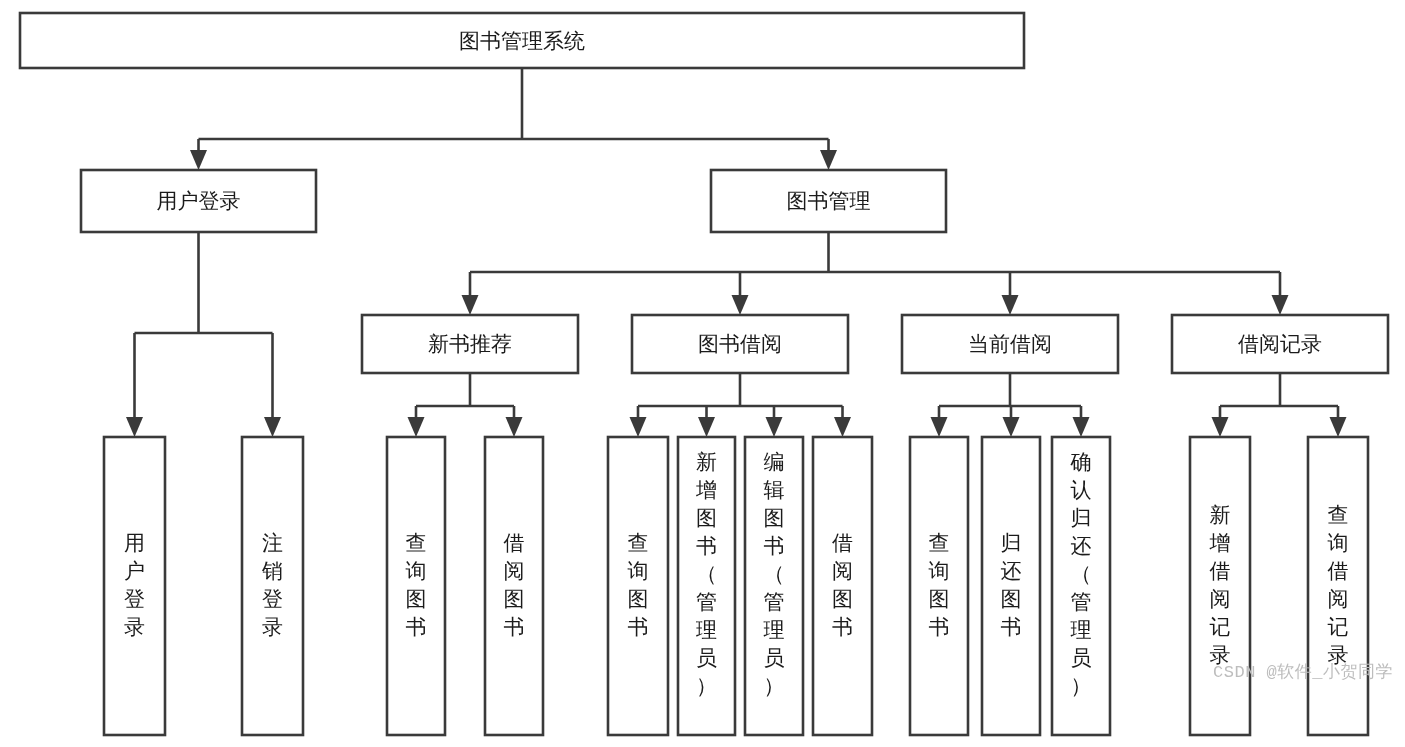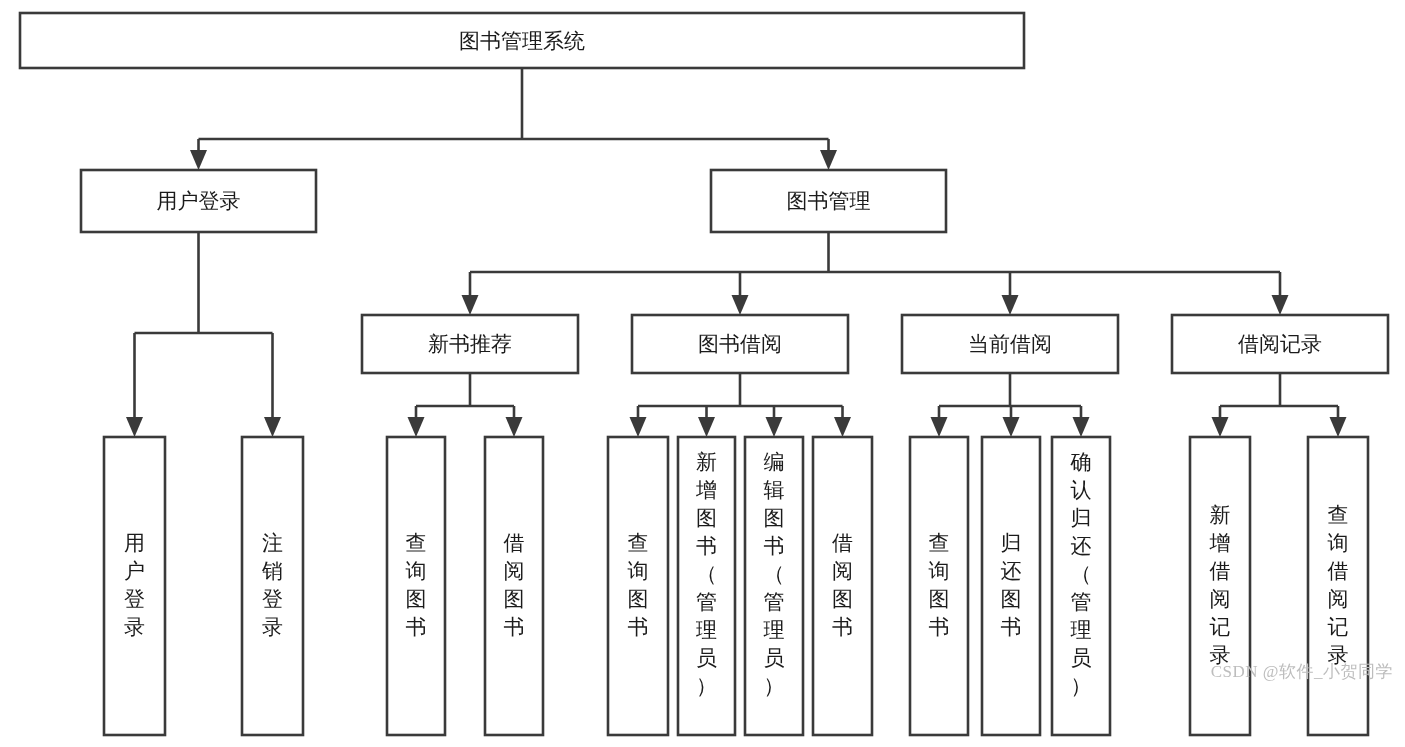--- a/index.html
+++ b/index.html
@@ -55,21 +55,21 @@
     font-size: 21px;
     text-anchor: middle;
     dominant-baseline: middle;
   }
   .watermark {
     position: absolute;
     right: 12px;
     bottom: 5px;
     color: #bdbdbd;
     font-size: 17px;
-    font-family: Liberation Serif, serif;
+    font-family: Liberation Mono, monospace;
     letter-spacing: 0.5px;
     white-space: nowrap;
     pointer-events: none;
   }
 </style>
 </head>
 <body>
 
 <div id="diagram-root">
 

